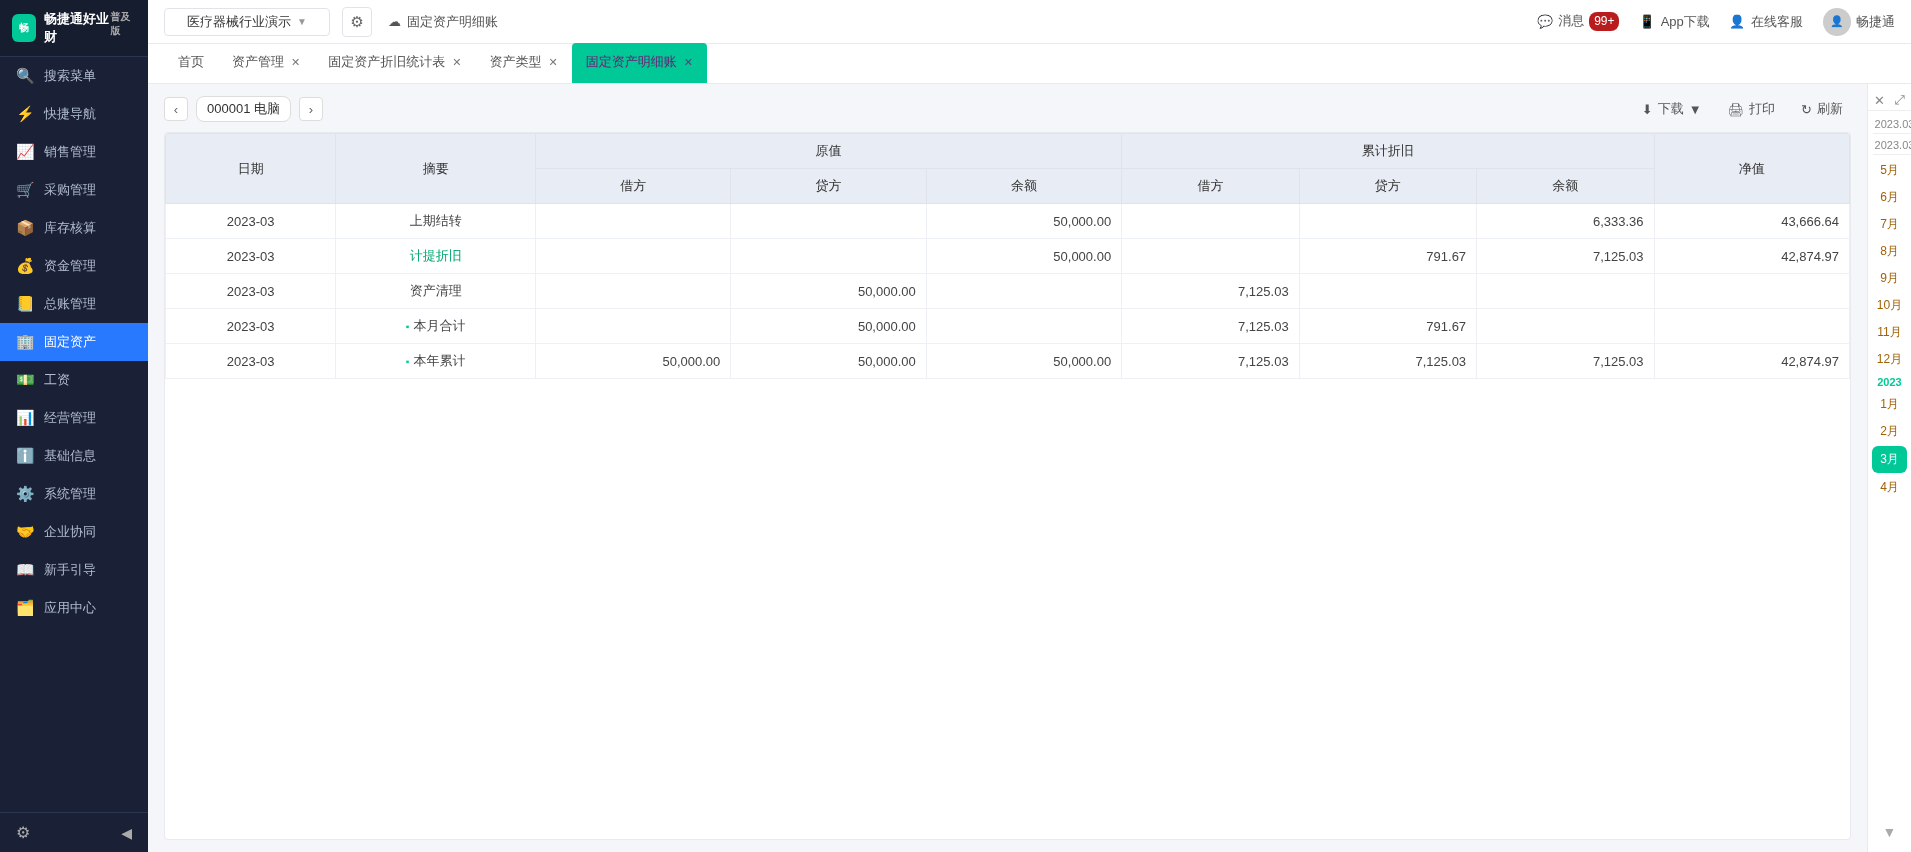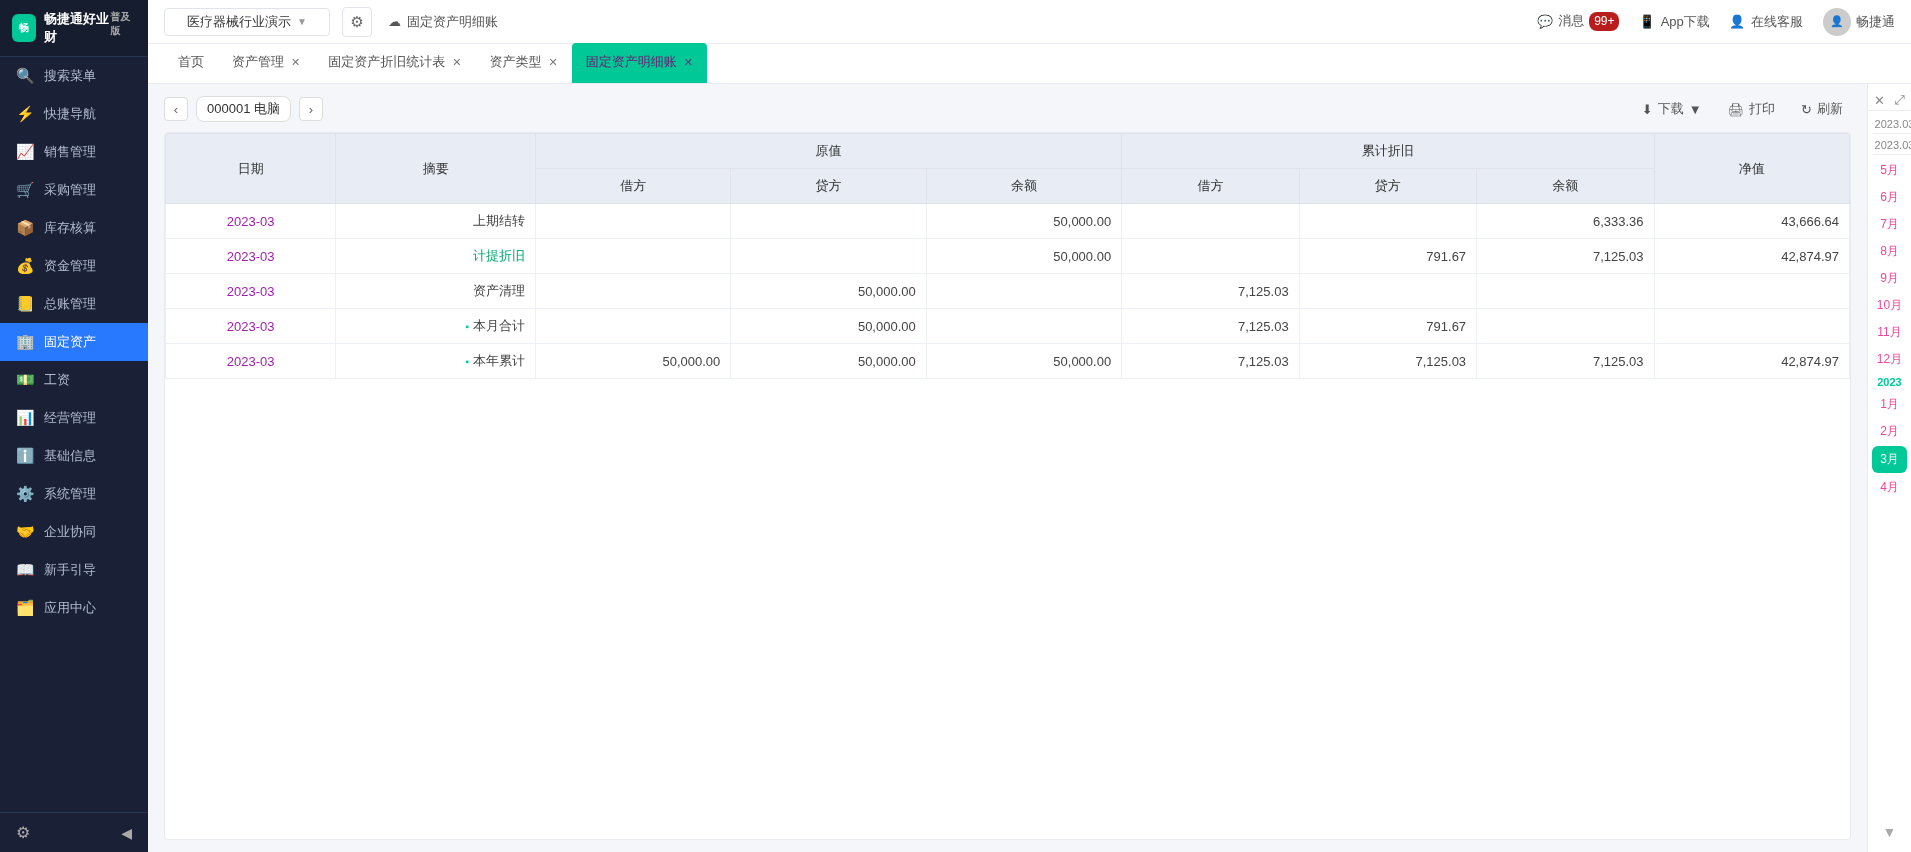--- a/index.html
+++ b/index.html
@@ -222,22 +222,22 @@
     thead tr.header-group th {
       background: #e8edf5;
     }
     tbody tr td {
       border: 1px solid #edf0f5;
       padding: 8px 10px;
       color: #444;
       text-align: center;
       white-space: nowrap;
     }
-    tbody tr td:nth-child(1) { color: #a21caf; }
-    tbody tr td:nth-child(2) { text-align: right; }
+    tbody tr td:nth-child(1) { color: #404040; }
+    tbody tr td:nth-child(2) { text-align: center; }
     .link-text { color: #00a870; cursor: pointer; }
     .green-dot { color: #00c896; margin-right: 4px; font-size: 10px; }
     .num-col { text-align: right !important; }
 
     
     .right-panel {
       width: 44px;
       background: #fff;
       border-left: 1px solid #e8eaf0;
       display: flex;
@@ -250,21 +250,21 @@
       overflow-y: auto;
     }
     .right-panel::-webkit-scrollbar { width: 0; }
     .right-panel .rp-header {
       font-size: 11px; color: #888; padding: 3px 0; cursor: pointer;
       border-bottom: 1px solid #eee; width: 100%; text-align: center; margin-bottom: 2px; margin-left: 10px;
     }
     .right-panel .rp-item {
       padding: 5px 0;
       width: 100%; text-align: center;
-      cursor: pointer; color: #ec4899; font-size: 12px;
+      cursor: pointer; color: #a16207; font-size: 12px;
     }
     .right-panel .rp-item.active {
       background: #00c896; color: #fff; border-radius: 6px;
       margin: 1px 4px; width: calc(100% - 8px);
     }
     .right-panel .rp-year {
       font-size: 11px; color: #00c896; font-weight: bold;
       padding: 3px 0; width: 100%; text-align: center;
     }
     .right-panel .rp-collapse {

